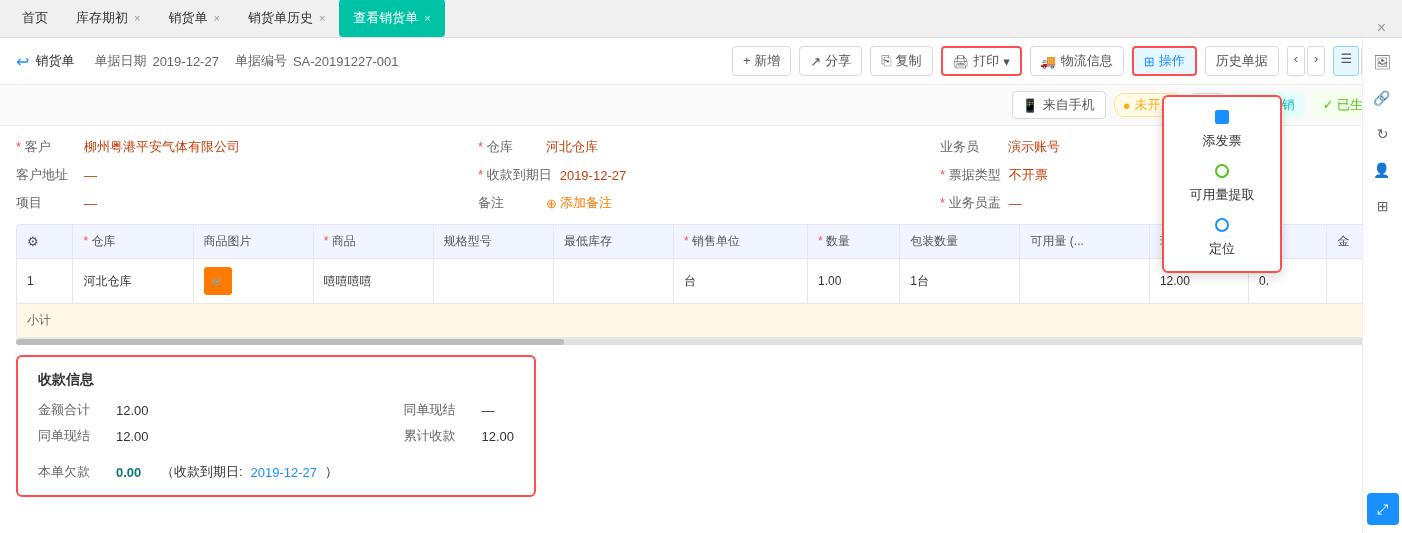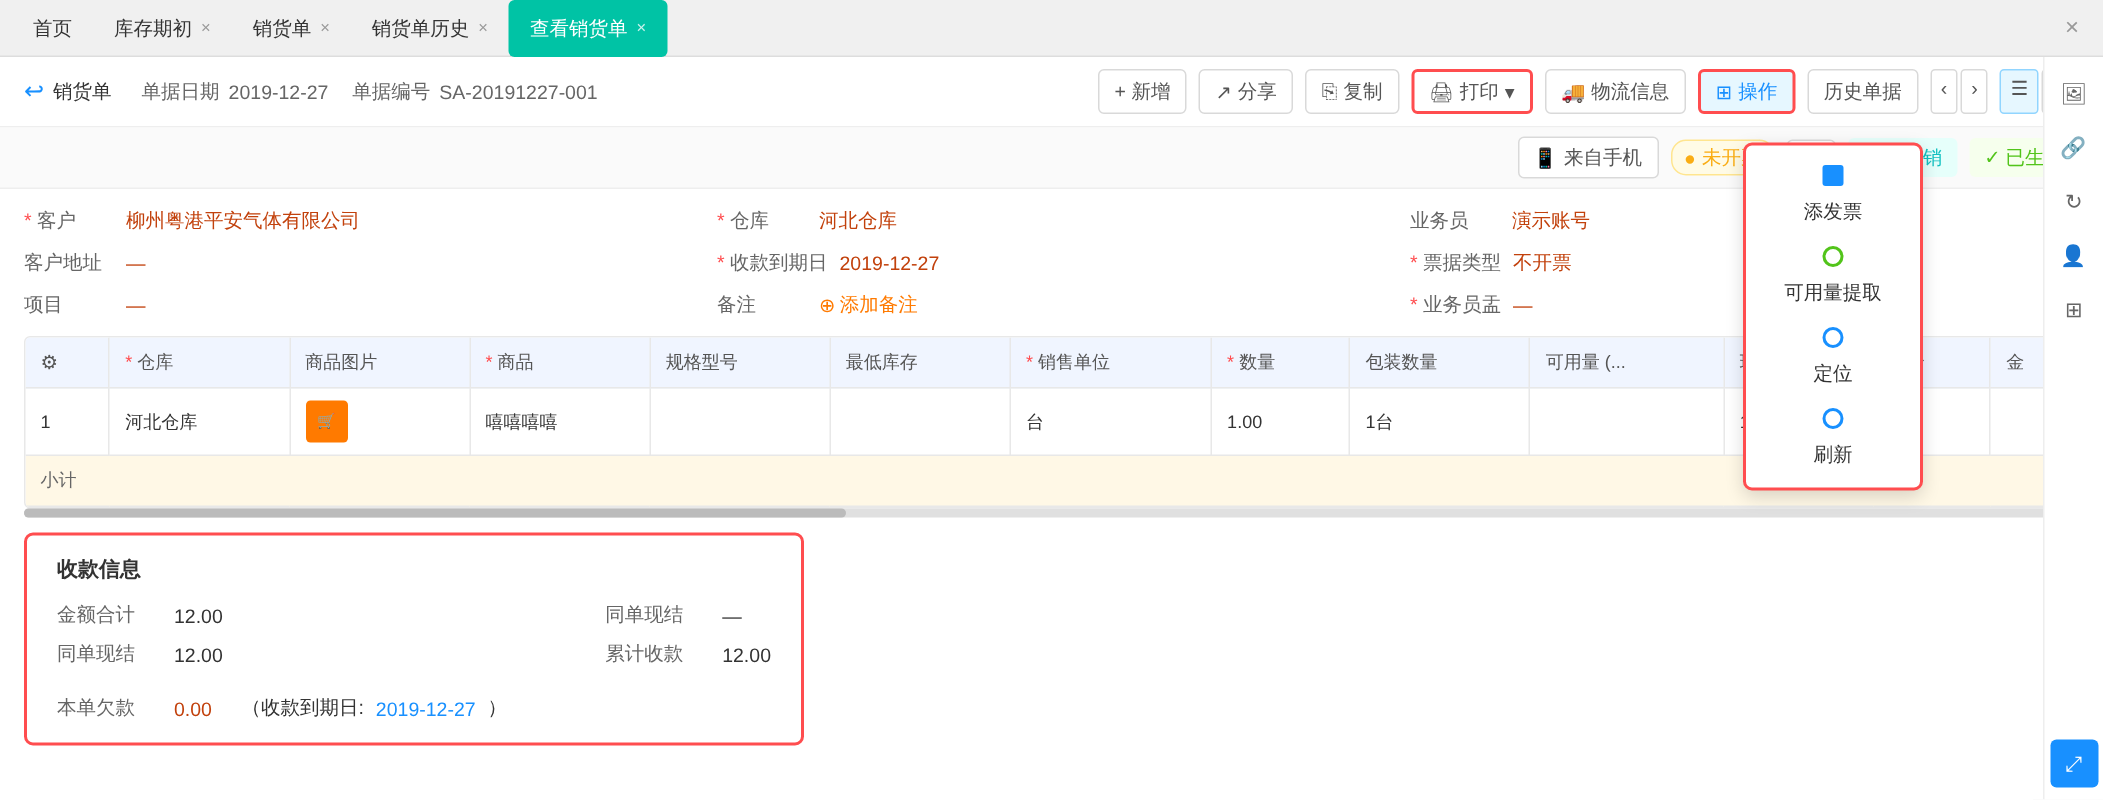--- a/index.html
+++ b/index.html
@@ -1,20 +1,20 @@
 <!DOCTYPE html>
 <html><head>
   <meta charset="utf-8">
   <style>
     * { box-sizing: border-box; margin: 0; padding: 0; font-family: 'Microsoft YaHei', Arial, sans-serif; font-size: 13px; }
     body { background: #f5f5f5; width: 1402px; height: 533px; overflow: hidden; position: relative; }
     
     
     .tab-bar {
-      display: flex; align-items: center; background: #f0f0f0; border-bottom: 1px solid #ddd;
+      display: flex; align-items: flex-end; background: #f0f0f0; border-bottom: 1px solid #ddd;
       height: 38px; padding: 0 8px; position: relative;
     }
     .tab-item {
       display: flex; align-items: center; padding: 0 14px; height: 38px; cursor: pointer;
       color: #333; white-space: nowrap; font-size: 13px;
     }
     .tab-close { margin-left: 6px; color: #999; font-size: 11px; cursor: pointer; }
     .tab-highlight { background: #00c3a5; color: #fff !important; border-radius: 4px; padding: 4px 14px; }
     .tab-highlight .tab-close { color: rgba(255,255,255,0.8); }
     .tab-bar-close { margin-left: auto; color: #999; font-size: 16px; cursor: pointer; padding: 0 8px; }
@@ -85,21 +85,21 @@
     
     .payment-section {
       margin: 10px 16px; border: 2px solid #ff4d4f; border-radius: 6px; padding: 14px 20px;
       background: #fff; max-width: 520px;
     }
     .payment-title { font-weight: bold; color: #333; margin-bottom: 12px; font-size: 14px; }
     .payment-grid { display: grid; grid-template-columns: 1fr; gap: 8px 30px; }
     .payment-row { display: flex; align-items: center; gap: 8px; }
     .payment-label { color: #666; white-space: nowrap; min-width: 70px; }
     .payment-value { color: #333; font-weight: 500; }
-    .payment-value.red { color: #c2410c; }
+    .payment-value.red { color: #0f766e; font-weight: bold; }
     .payment-value.blue { color: #1890ff; }
     
     
     .dropdown-menu {
       position: absolute; top: 95px; right: 120px; background: #fff;
       border: 2px solid #ff4d4f; border-radius: 6px; box-shadow: 0 4px 12px rgba(0,0,0,0.15);
       z-index: 100; min-width: 120px; padding: 6px 0;
     }
     .dropdown-item {
       display: flex; align-items: center; gap: 8px; padding: 7px 14px;
@@ -359,24 +359,20 @@
       <span>添发票</span>
     </div>
     <div class="dropdown-item">
       <div class="menu-icon-circle-outline2"></div>
       <span>可用量提取</span>
     </div>
     <div class="dropdown-item">
       <div class="menu-icon-circle-outline"></div>
       <span>定位</span>
     </div>
-    <div class="dropdown-item">
-      <div class="menu-icon-circle-outline"></div>
-      <span>刷新</span>
-    </div>
   </div>
 
   <div class="right-sidebar">
     <div class="sidebar-icon">🖼</div>
     <div class="sidebar-icon">🔗</div>
     <div class="sidebar-icon">↻</div>
     <div class="sidebar-icon">👤</div>
     <div class="sidebar-icon">⊞</div>
     <div class="sidebar-icon active bottom">⤢</div>
   </div>

